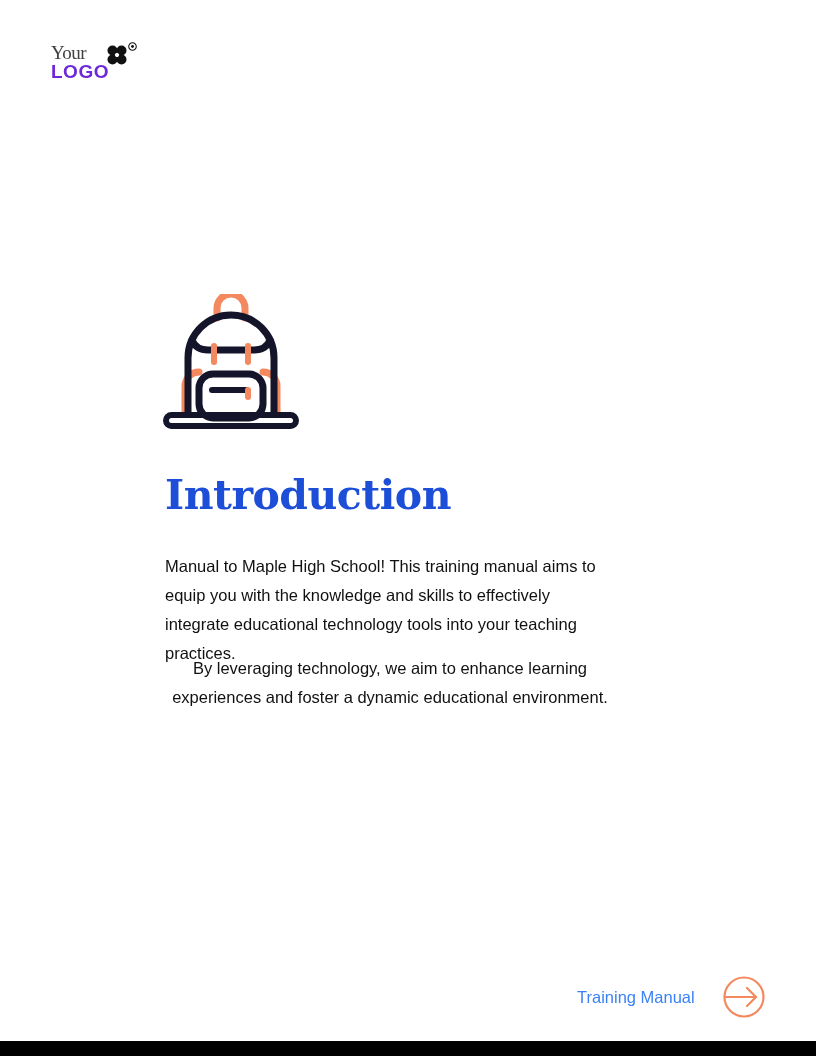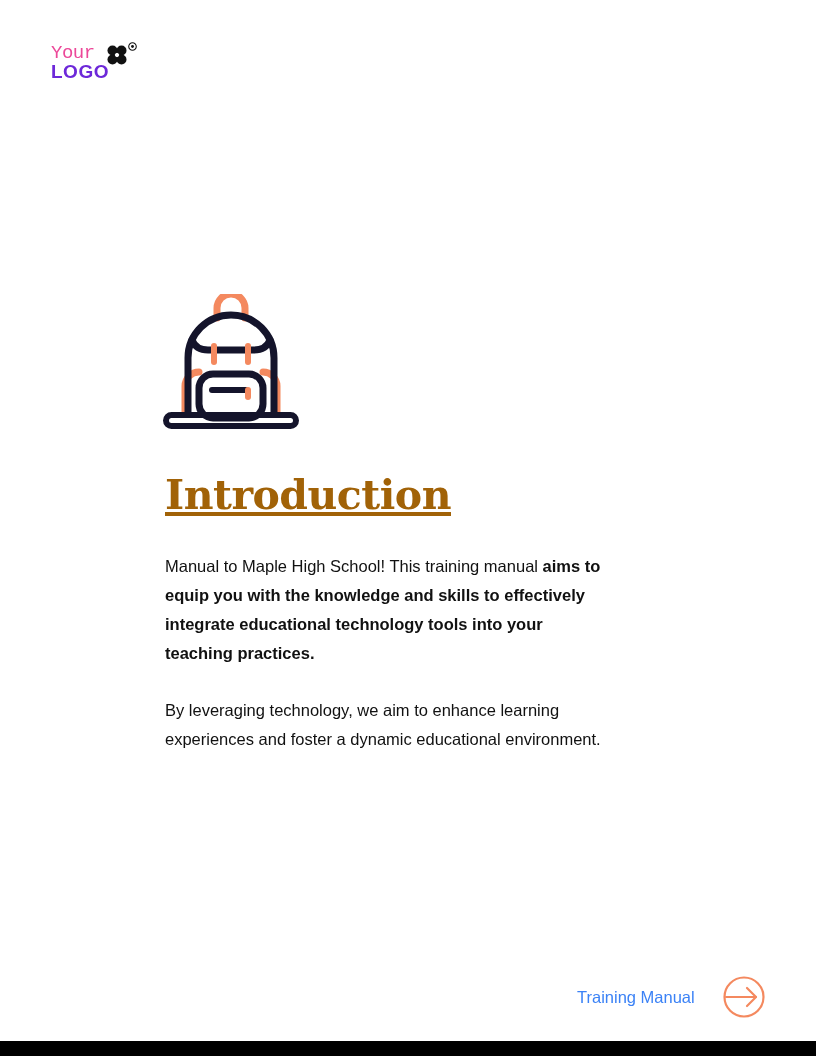--- a/index.html
+++ b/index.html
@@ -1,32 +1,32 @@
 <!DOCTYPE html>
 <html><head>
   <meta charset="utf-8">
   <style>
     * { margin: 0; padding: 0; box-sizing: border-box; }
     html, body { width: 816px; height: 1056px; background: #ffffff; overflow: hidden; }
     body { position: relative; font-family: "Liberation Sans", sans-serif; color: #111111; }
 
     .logo { position: absolute; left: 51px; top: 42px; width: 90px; height: 42px; }
-    .logo-your { position: absolute; left: 0; top: 0; font-family: Liberation Mono, monospace; font-size: 19px; font-weight: 400; letter-spacing: -0.5px; color: #ec4899; line-height: 22px; }
+    .logo-your { position: absolute; left: 0; top: 0; font-family: Liberation Serif, serif; font-size: 19px; font-weight: 400; letter-spacing: -0.5px; color: #404040; line-height: 22px; }
     .logo-logo { position: absolute; left: 0; top: 19px; font-family: "Liberation Sans", sans-serif; font-size: 19px; font-weight: 700; letter-spacing: 0.5px; color: #6d28d9; line-height: 22px; }
     .logo-mark { position: absolute; left: 56px; top: 3px; width: 20px; height: 20px; }
     .logo-reg { position: absolute; left: 77px; top: 0px; width: 9px; height: 9px; }
 
     .backpack { position: absolute; left: 162px; top: 294px; width: 138px; height: 138px; }
 
-    .title { position: absolute; left: 165px; top: 470px; font-family: "DejaVu Serif", serif; font-weight: 700; font-size: 41px; line-height: 50px; color: #a16207; letter-spacing: -0.5px; text-decoration: underline; }
+    .title { position: absolute; left: 165px; top: 470px; font-family: "DejaVu Serif", serif; font-weight: 700; font-size: 41px; line-height: 50px; color: #1d4ed8; letter-spacing: -0.5px; }
 
     .para { position: absolute; left: 165px; width: 450px; font-family: "Liberation Sans", sans-serif; font-size: 16.5px; line-height: 29px; color: #111111; }
     .para-1 { top: 552px; }
-    .para-2 { top: 696px; }
-    .para b { font-weight: 700; text-align: center; }
+    .para-2 { top: 654px; text-align: center; }
+    .para b { font-weight: 400; text-align: center; }
 
     .footer-label { position: absolute; left: 577px; top: 986px; font-family: "Liberation Sans", sans-serif; font-size: 16.5px; line-height: 22px; color: #3b82f6; }
     .footer-arrow { position: absolute; left: 722px; top: 975px; width: 44px; height: 44px; cursor: pointer; }
 
     .bottom-bar { position: absolute; left: 0; top: 1041px; width: 816px; height: 15px; background: #000000; }
   </style>
 </head>
 <body>
 
 <div class="logo">

